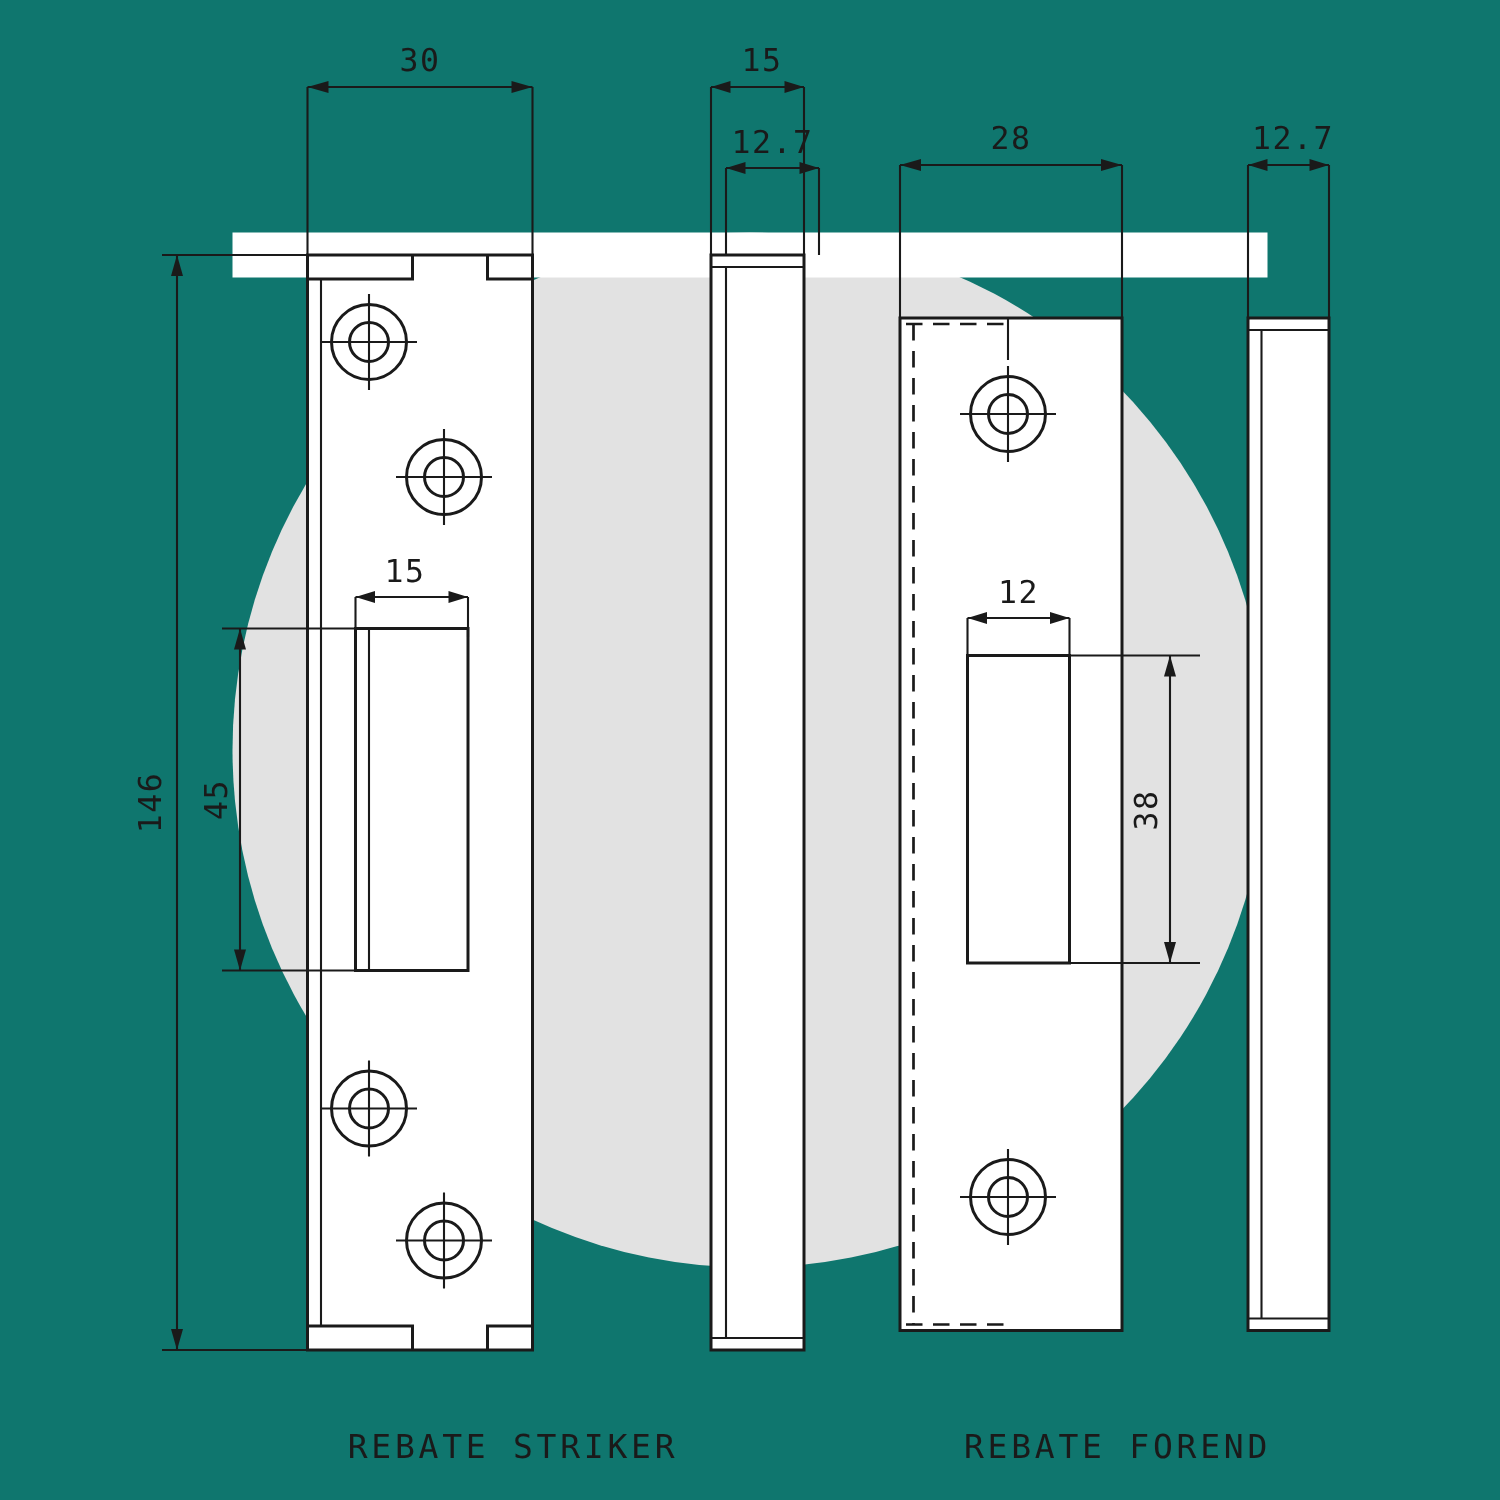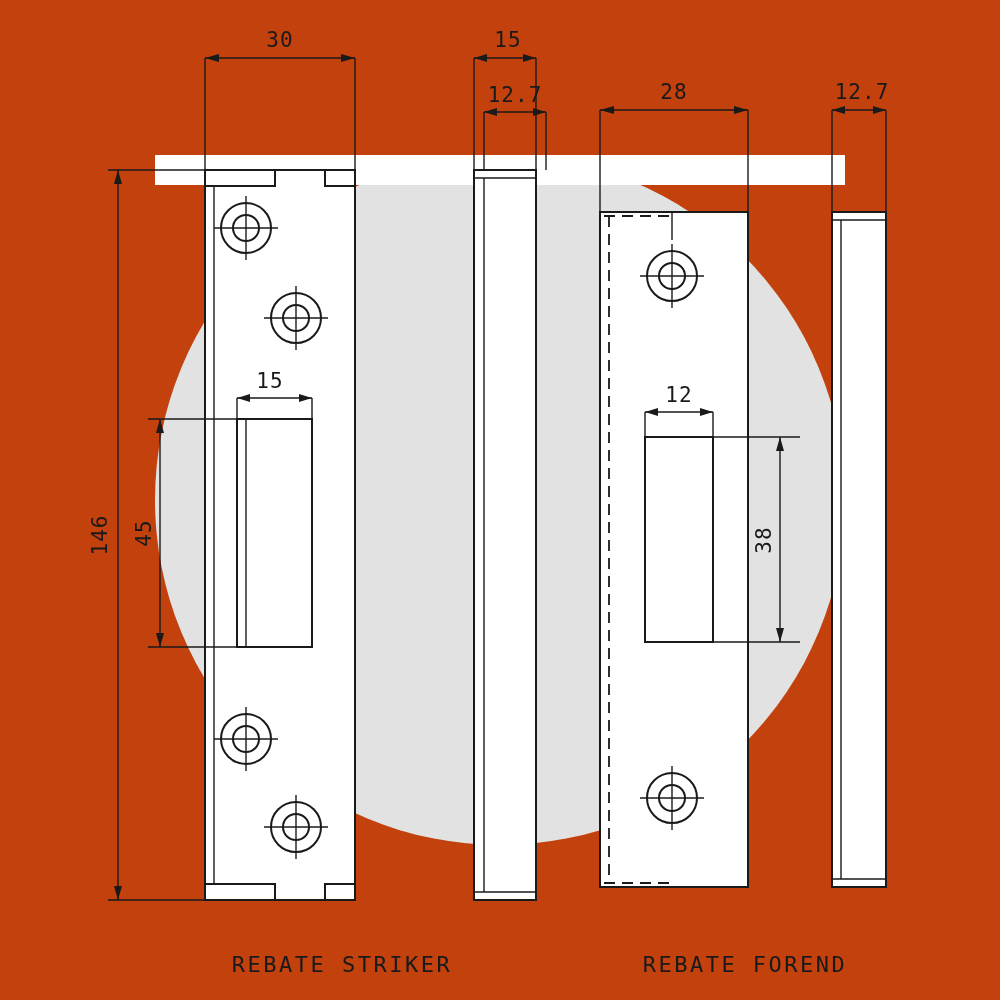--- a/index.html
+++ b/index.html
@@ -10,21 +10,21 @@
   body {
     width: 1000px;
     height: 1000px;
     overflow: hidden;
     font-family: "DejaVu Sans Mono", monospace;
   }
   #stage {
     position: relative;
     width: 1000px;
     height: 1000px;
-    background: #c2410c;
+    background: #0f766e;
   }
   svg.drawing {
     position: absolute;
     left: 0;
     top: 0;
     width: 1000px;
     height: 1000px;
   }
   .dim-text {
     font-family: "DejaVu Sans Mono", monospace;

